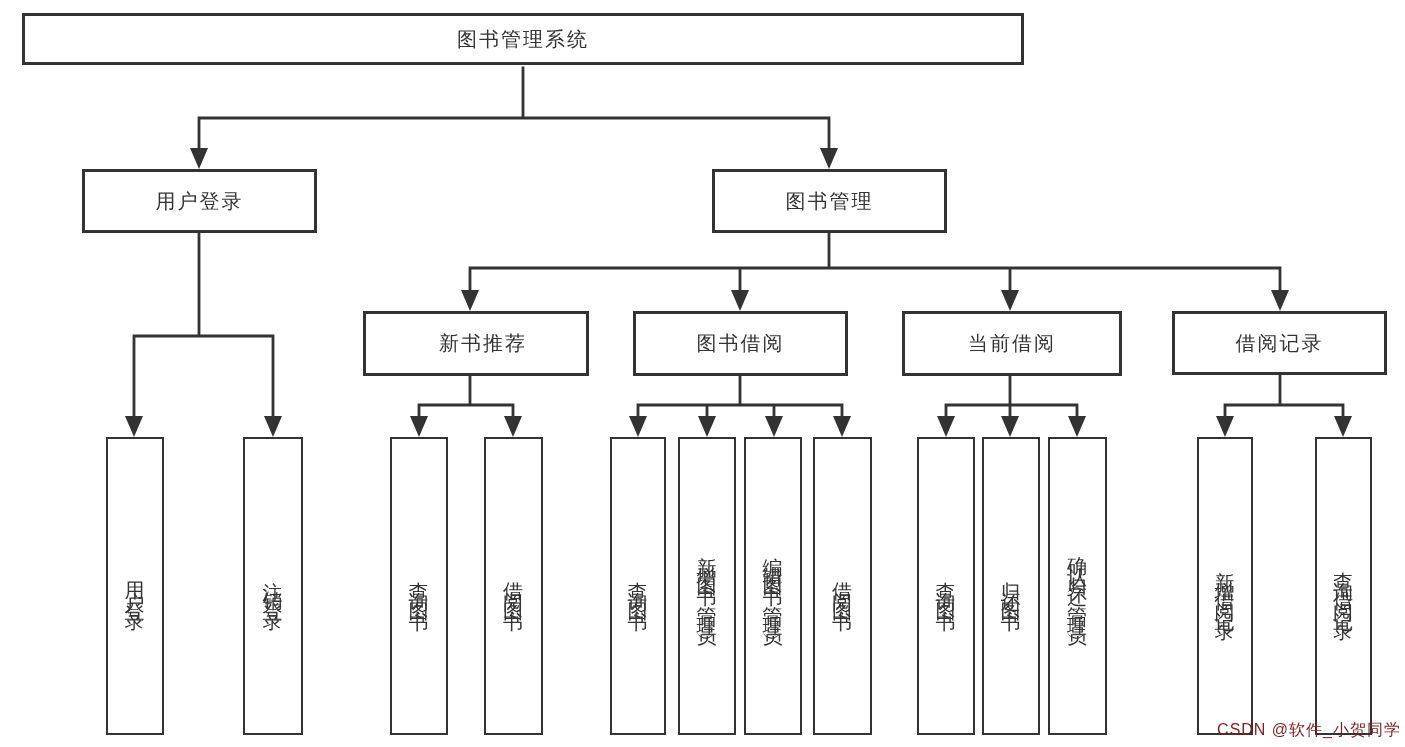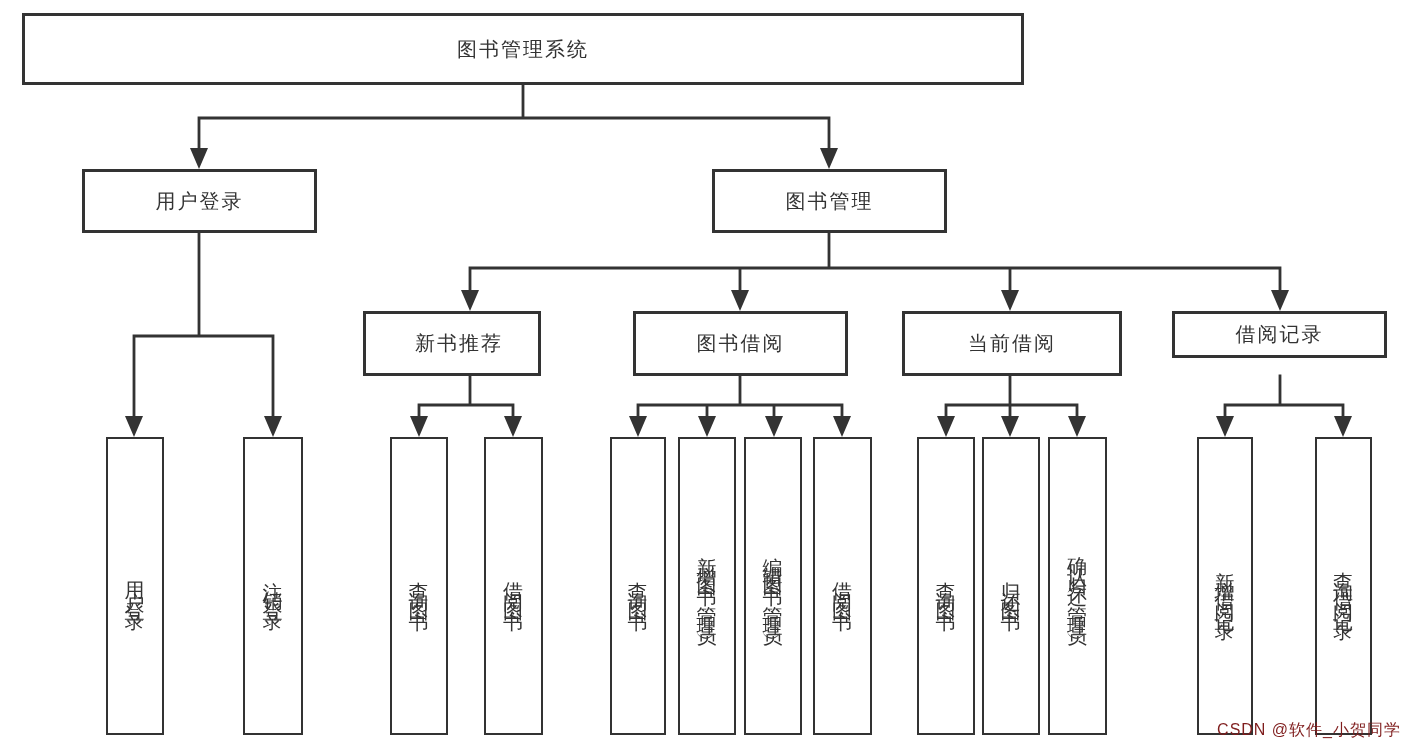--- a/index.html
+++ b/index.html
@@ -76,41 +76,41 @@
              M1280 376V405 M1225 405H1343 M1225 405V420 M1343 405V420" fill="none" stroke="#333333" stroke-width="2.8" stroke-linecap="square"></path>
     <path d="M190 148h18l-9 21z M820 148h18l-9 21z
              M461 290h18l-9 21z M731 290h18l-9 21z M1001 290h18l-9 21z M1271 290h18l-9 21z
              M125 416h18l-9 21z M264 416h18l-9 21z
              M410 416h18l-9 21z M504 416h18l-9 21z
              M629 416h18l-9 21z M698 416h18l-9 21z M765 416h18l-9 21z M833 416h18l-9 21z
              M937 416h18l-9 21z M1001 416h18l-9 21z M1068 416h18l-9 21z
              M1216 416h18l-9 21z M1334 416h18l-9 21z" fill="#333333" stroke="none"></path>
   </svg>
 
-  <div class="hbox" style="left:22px; top:13px; width:1002px; height:72px;align-items:center;">
+  <div class="hbox" style="left:22px; top:13px; width:1002px; height:52px;align-items:center;">
     <span>图书管理系统</span>
   </div>
 
   <div class="hbox" style="left:82px; top:169px; width:235px; height:64px;">
     <span>用户登录</span>
   </div>
   <div class="hbox" style="left:712px; top:169px; width:235px; height:64px;">
     <span>图书管理</span>
   </div>
 
-  <div class="hbox" style="left:363px; top:311px; width:178px; height:65px;padding-left:14px;">
+  <div class="hbox" style="left:363px; top:311px; width:226px; height:65px;padding-left:14px;">
     <span>新书推荐</span>
   </div>
   <div class="hbox" style="left:633px; top:311px; width:215px; height:65px;align-items:center;">
     <span>图书借阅</span>
   </div>
   <div class="hbox" style="left:902px; top:311px; width:220px; height:65px;">
     <span>当前借阅</span>
   </div>
-  <div class="hbox" style="left:1172px; top:311px; width:215px; height:47px;">
+  <div class="hbox" style="left:1172px; top:311px; width:215px; height:64px;">
     <span>借阅记录</span>
   </div>
 
   <div class="vbox" style="left:106px; width:58px;">
     <span class="vtext">用户登录</span>
   </div>
   <div class="vbox" style="left:243px; width:60px;">
     <span class="vtext">注销登录</span>
   </div>
 

